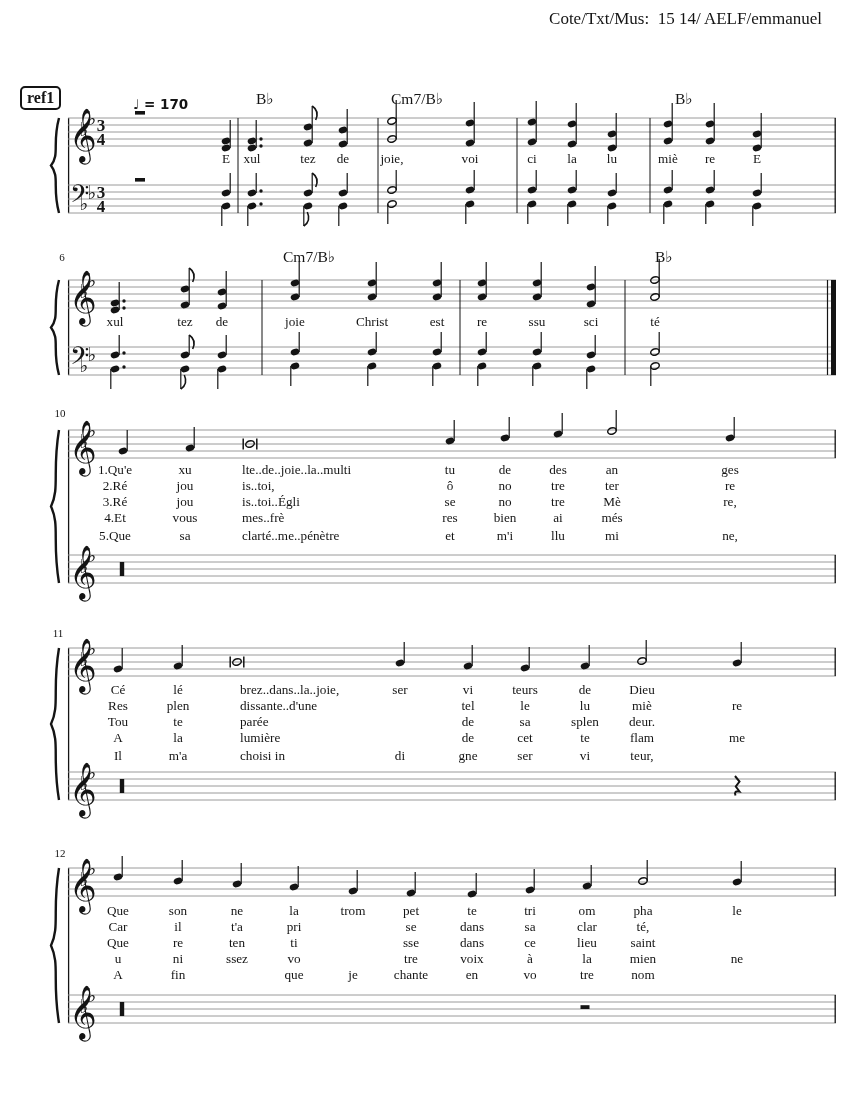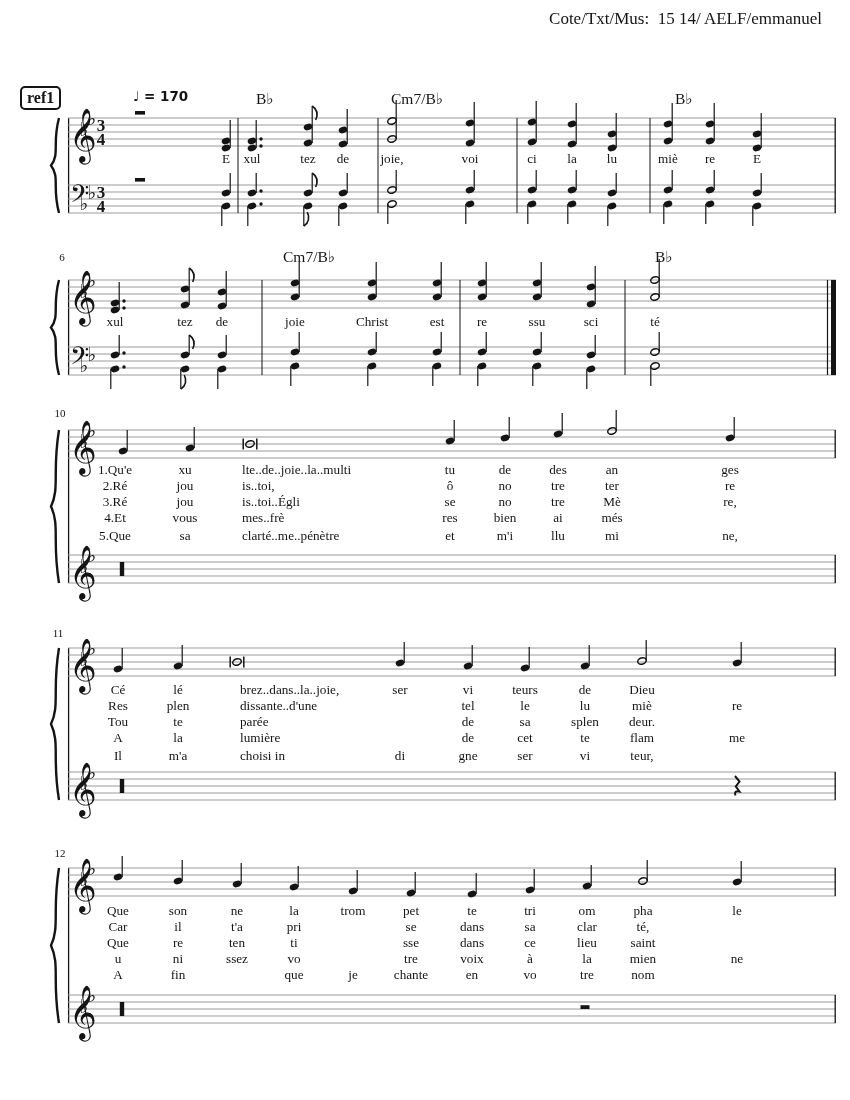--- a/index.html
+++ b/index.html
@@ -2,21 +2,21 @@
 <html><head>
 <meta charset="utf-8">
 <style>
   html,body{margin:0;padding:0;background:#ffffff;}
   .page{position:relative;width:850px;height:1100px;background:#fff;overflow:hidden;
         font-family:"Liberation Serif","DejaVu Serif",serif;color:#141414;}
   .cote{position:absolute;top:9px;right:28px;font-size:17px;white-space:pre;}
   .title{position:absolute;top:36px;left:0;width:100%;text-align:center;font-size:31px;}
   .refbox{position:absolute;top:86px;left:20px;border:2px solid #141414;border-radius:5px;
           padding:0 5px;font-size:16px;font-weight:bold;line-height:20px;}
-  .tempo{position:absolute;top:88px;left:133px;font-size:13.5px;font-weight:bold;
+  .tempo{position:absolute;top:96px;left:133px;font-size:13.5px;font-weight:bold;
          font-family:"DejaVu Sans","Liberation Sans",sans-serif;}
   #score-svg{position:absolute;left:0;top:0;}
 </style>
 </head>
 <body>
 
 <div class="page">
   <div class="cote">Cote/Txt/Mus:  15 14/ AELF/emmanuel</div>
   <div class="refbox">ref1</div>
   <div class="tempo">♩ = 170</div>

